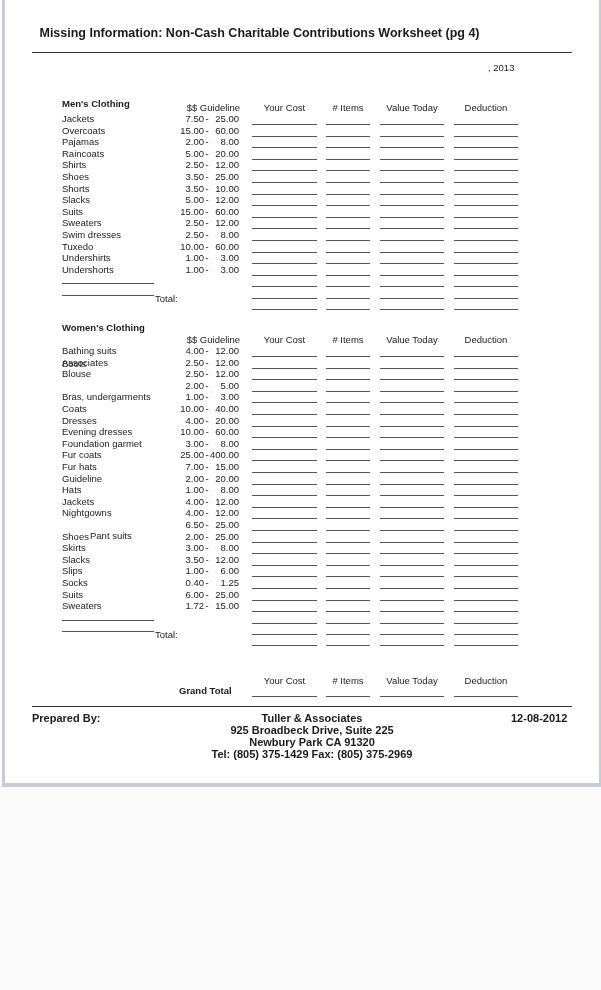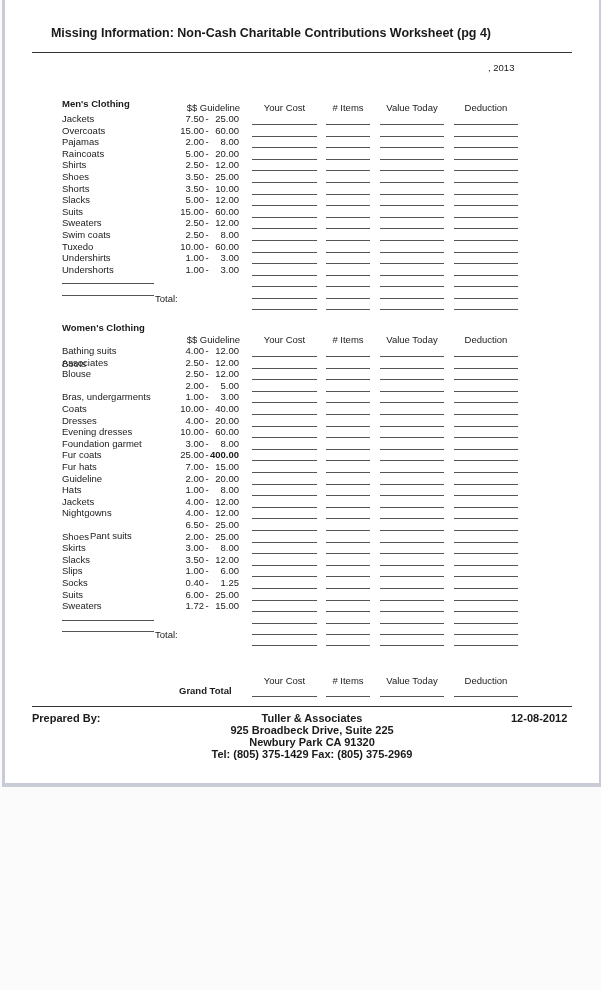--- a/index.html
+++ b/index.html
@@ -1,21 +1,21 @@
 <!DOCTYPE html>
 <html><head>
 <meta charset="utf-8">
 <style>
   html, body { margin:0; padding:0; }
   body { width:601px; height:990px; background:#fbfbfb; position:relative; overflow:hidden;
          font-family:"Liberation Sans", sans-serif; color:#1a1a1a; }
   .page { position:absolute; left:2px; top:0; width:594px; height:783px; background:#ffffff;
           border-left:3px solid #c9ccd6; border-right:3px solid #c9ccd6; border-bottom:4px solid #c9ccd6; }
   .abs { position:absolute; white-space:nowrap; }
-  .title { left:4px; top:26px; width:487px; text-align:right; font-weight:bold; font-size:12.5px; }
+  .title { left:16px; top:26px; width:487px; text-align:center; font-weight:bold; font-size:12.5px; }
   .hrule { left:32px; width:540px; height:0; border-top:1.5px solid #333; }
   .year { left:488px; top:62px; font-size:9.5px; }
   .section-title { left:62px; font-weight:bold; font-size:9.5px; }
   .colhdr { font-size:9.5px; text-align:center; }
   .item { left:62px; font-size:9.5px; line-height:11.6px; }
   .guide { font-size:9.5px; line-height:11.6px; text-align:right; }
   .line { height:0; border-top:1px solid #555; }
   .total-label { font-size:9.5px; }
   .footer-bold { font-weight:bold; font-size:11px; }
   .center-block { left:150px; width:324px; text-align:center; font-weight:bold; font-size:11px; line-height:12px; }
@@ -111,21 +111,21 @@
     <div class="abs line" style="left:380px;top:216.8px;width:64px;"></div>
     <div class="abs line" style="left:454px;top:216.8px;width:64px;"></div>
     <div class="abs item" style="top:217.39999999999998px;">Sweaters</div>
     <div class="abs guide" style="left:168px;top:217.39999999999998px;width:36px;">2.50</div>
     <div class="abs guide" style="left:204px;top:217.39999999999998px;width:6px;text-align:center;">-</div>
     <div class="abs guide" style="left:208px;top:217.39999999999998px;width:31px;">12.00</div>
     <div class="abs line" style="left:252px;top:228.39999999999998px;width:65px;"></div>
     <div class="abs line" style="left:326px;top:228.39999999999998px;width:44px;"></div>
     <div class="abs line" style="left:380px;top:228.39999999999998px;width:64px;"></div>
     <div class="abs line" style="left:454px;top:228.39999999999998px;width:64px;"></div>
-    <div class="abs item" style="top:229px;">Swim coats</div>
+    <div class="abs item" style="top:229px;">Swim dresses</div>
     <div class="abs guide" style="left:168px;top:229px;width:36px;">2.50</div>
     <div class="abs guide" style="left:204px;top:229px;width:6px;text-align:center;">-</div>
     <div class="abs guide" style="left:208px;top:229px;width:31px;">8.00</div>
     <div class="abs line" style="left:252px;top:240px;width:65px;"></div>
     <div class="abs line" style="left:326px;top:240px;width:44px;"></div>
     <div class="abs line" style="left:380px;top:240px;width:64px;"></div>
     <div class="abs line" style="left:454px;top:240px;width:64px;"></div>
     <div class="abs item" style="top:240.6px;">Tuxedo</div>
     <div class="abs guide" style="left:168px;top:240.6px;width:36px;">10.00</div>
     <div class="abs guide" style="left:204px;top:240.6px;width:6px;text-align:center;">-</div>
@@ -244,21 +244,21 @@
     <div class="abs guide" style="left:168px;top:437.8px;width:36px;">3.00</div>
     <div class="abs guide" style="left:204px;top:437.8px;width:6px;text-align:center;">-</div>
     <div class="abs guide" style="left:208px;top:437.8px;width:31px;">8.00</div>
     <div class="abs line" style="left:252px;top:448.8px;width:65px;"></div>
     <div class="abs line" style="left:326px;top:448.8px;width:44px;"></div>
     <div class="abs line" style="left:380px;top:448.8px;width:64px;"></div>
     <div class="abs line" style="left:454px;top:448.8px;width:64px;"></div>
     <div class="abs item" style="top:449.4px;">Fur coats</div>
     <div class="abs guide" style="left:168px;top:449.4px;width:36px;">25.00</div>
     <div class="abs guide" style="left:204px;top:449.4px;width:6px;text-align:center;">-</div>
-    <div class="abs guide" style="left:208px;top:449.4px;width:31px;font-weight:bold;">400.00</div>
+    <div class="abs guide" style="left:208px;top:449.4px;width:31px;">400.00</div>
     <div class="abs line" style="left:252px;top:460.4px;width:65px;"></div>
     <div class="abs line" style="left:326px;top:460.4px;width:44px;"></div>
     <div class="abs line" style="left:380px;top:460.4px;width:64px;"></div>
     <div class="abs line" style="left:454px;top:460.4px;width:64px;"></div>
     <div class="abs item" style="top:461px;">Fur hats</div>
     <div class="abs guide" style="left:168px;top:461px;width:36px;">7.00</div>
     <div class="abs guide" style="left:204px;top:461px;width:6px;text-align:center;">-</div>
     <div class="abs guide" style="left:208px;top:461px;width:31px;">15.00</div>
     <div class="abs line" style="left:252px;top:472px;width:65px;"></div>
     <div class="abs line" style="left:326px;top:472px;width:44px;"></div>

